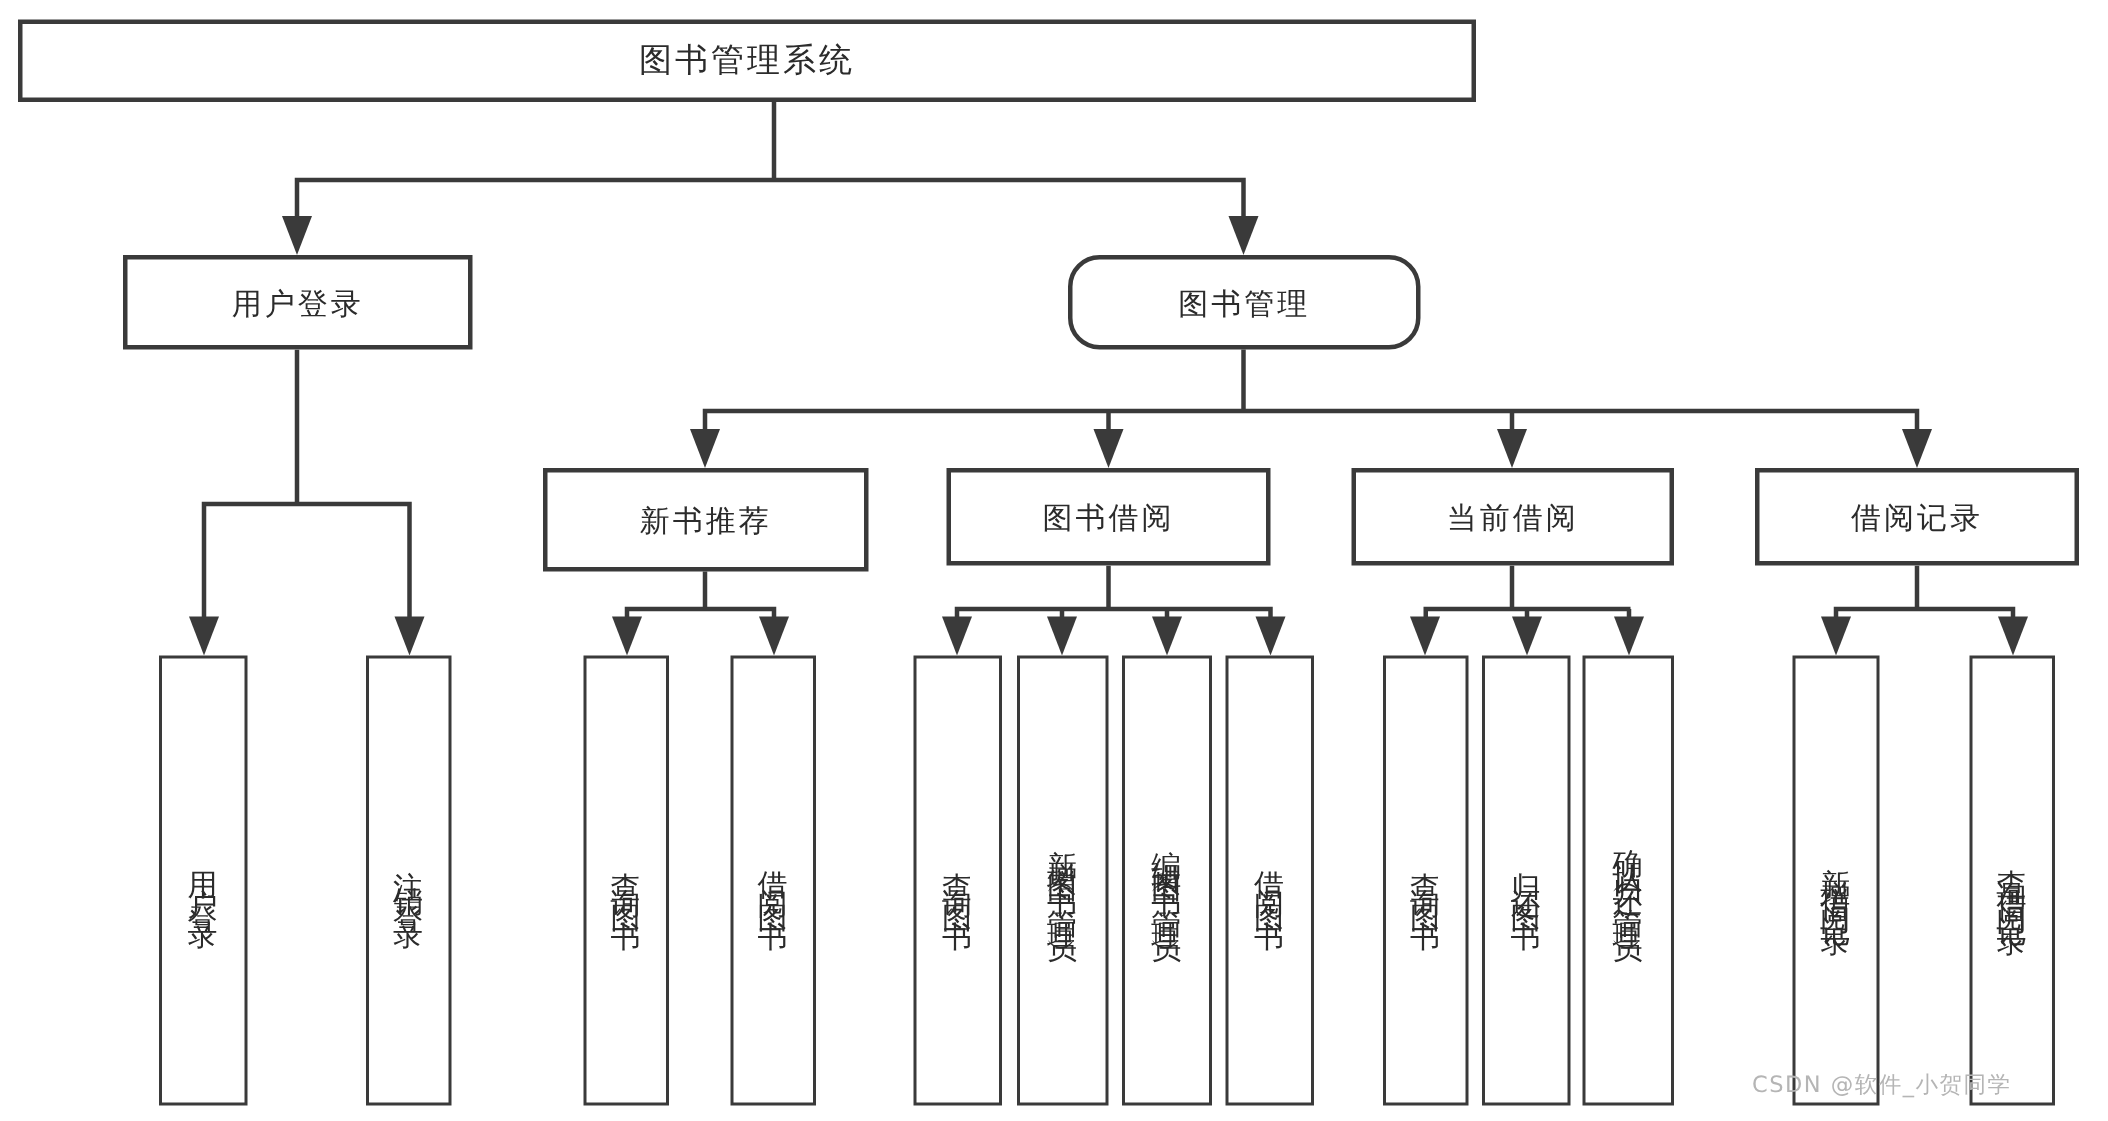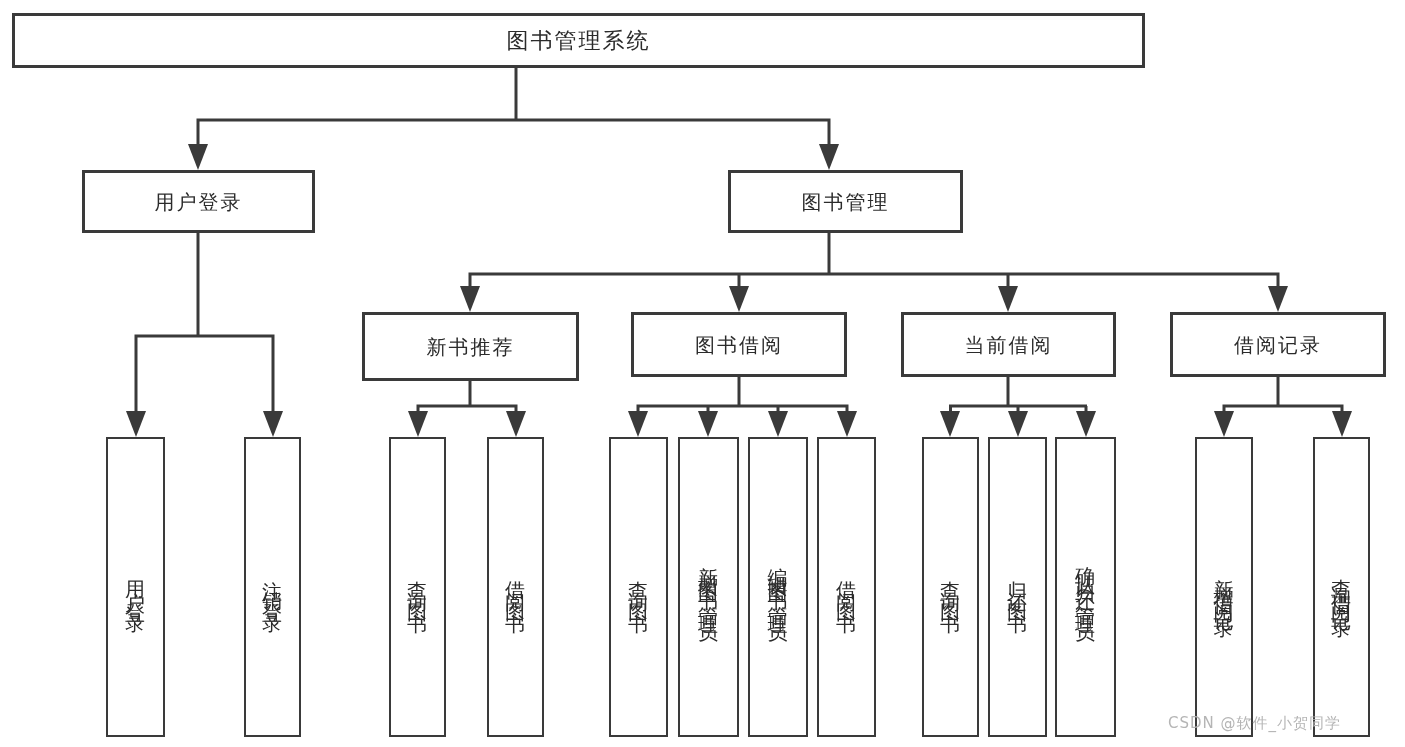--- a/index.html
+++ b/index.html
@@ -47,23 +47,23 @@
     left: 1168px;
     top: 714px;
     font-size: 15px;
     letter-spacing: 1px;
     color: #b5b5b5;
     z-index: 10;
     white-space: nowrap;
   }
 
   
-  #n-root  { left: 12px;  top: 13px;  width: 1133px; height: 55px; }
+  #n-root  { left: 12px;  top: 13px;  width: 972px; height: 55px; }
   #n-login { left: 82px;  top: 170px; width: 233px;  height: 63px; }
-  #n-mgmt  { left: 728px; top: 170px; width: 235px;  height: 63px; }
+  #n-mgmt  { left: 712px; top: 170px; width: 235px;  height: 63px; border-radius: 21px; }
 
   #n-rec   { left: 362px;  top: 312px; width: 217px; height: 69px; }
   #n-bor   { left: 631px;  top: 312px; width: 216px; height: 65px; }
   #n-cur   { left: 901px;  top: 312px; width: 215px; height: 65px; }
   #n-rcd   { left: 1170px; top: 312px; width: 216px; height: 65px; }
 
   #lf-1  { left: 106px;  top: 437px; width: 59px; height: 300px; }
   #lf-2  { left: 244px;  top: 437px; width: 57px; height: 300px; }
   #lf-3  { left: 389px;  top: 437px; width: 57px; height: 300px; }
   #lf-4  { left: 487px;  top: 437px; width: 57px; height: 300px; }

